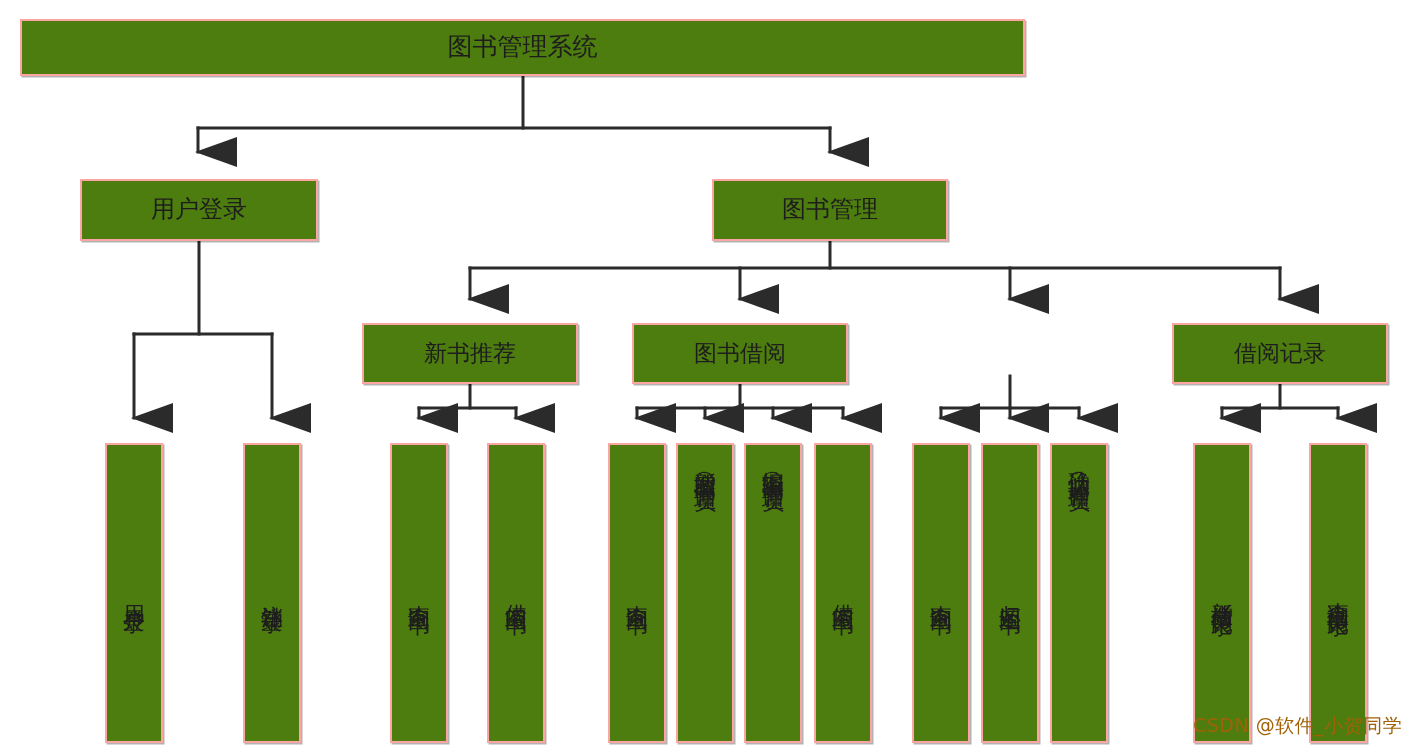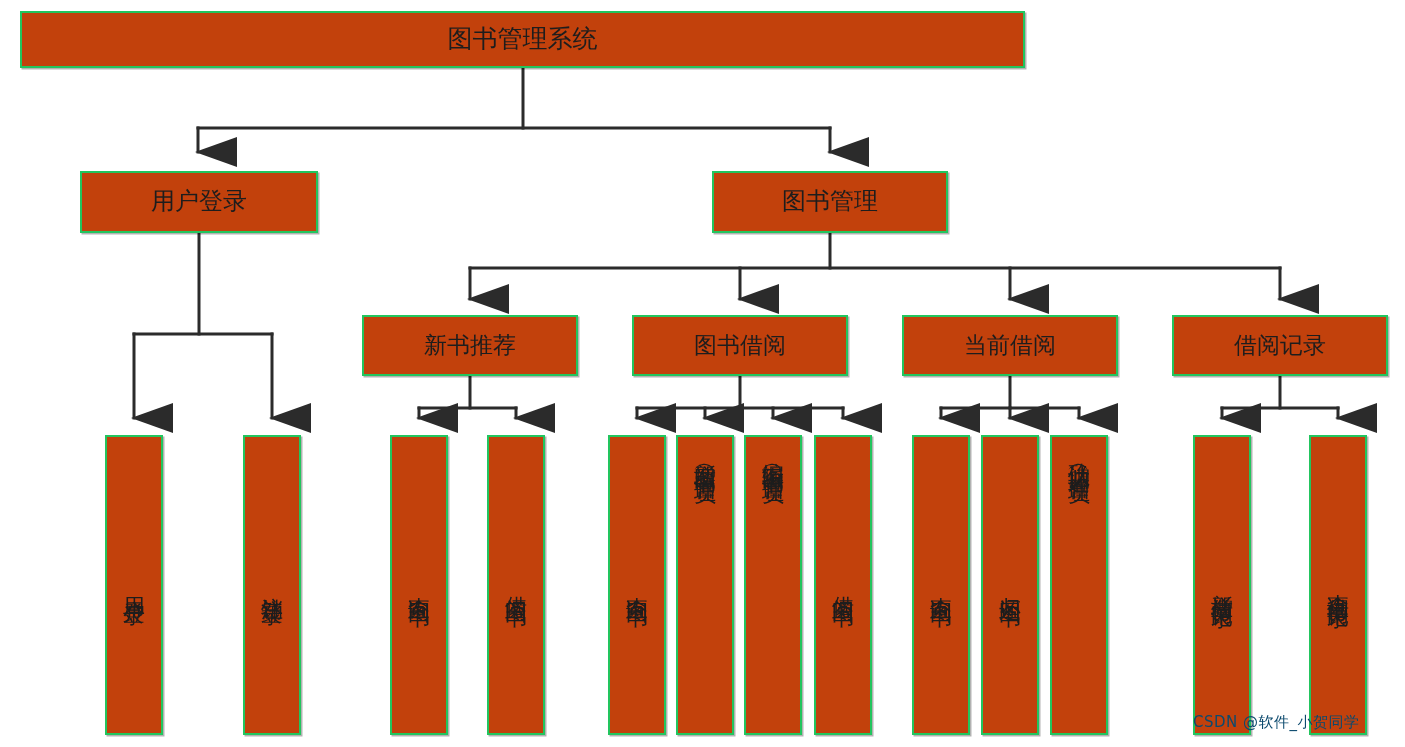--- a/index.html
+++ b/index.html
@@ -20,26 +20,27 @@
   #wires {
     position: absolute;
     left: 0;
     top: 0;
     width: 1405px;
     height: 747px;
   }
   .node {
     position: absolute;
     box-sizing: border-box;
-    border: 2px solid #22c55e;
-    background: #c2410c;
+    border: 2px solid #fca5a5;
+    background: #4d7c0f;
     display: flex;
     align-items: center;
     justify-content: center;
     box-shadow: 1.5px 1.5px 0 rgba(0,0,0,0.30);
+    margin-top: 8px;
   }
   .node .label {
     color: #1d1d1d;
     line-height: 1.22;
     text-align: center;
     white-space: pre-line;
   }
   .node.root .label   { font-size: 25px; }
   .node.level2 .label { font-size: 24px; }
   .node.level3 .label { font-size: 23px; }
@@ -55,22 +56,22 @@
     writing-mode: vertical-rl;
     text-orientation: upright;
     letter-spacing: 3px;
     line-height: 1;
     white-space: nowrap;
   }
   .node.leaf.short { padding-top: 0; align-items: center; }
 
   .watermark {
     position: absolute;
-    color: #0c4a6e;
-    font-size: 15px;
+    color: #a16207;
+    font-size: 19px;
     letter-spacing: 0.5px;
     white-space: nowrap;
     pointer-events: none;
   }
 </style>
 </head>
 <body>
 
 <div id="canvas">
 
@@ -134,23 +135,20 @@
   <div class="node level2" style="left:712px; top:171px; width:236px; height:62px;">
     <span class="label">图书管理</span>
   </div>
 
   <div class="node level3" style="left:362px; top:315px; width:216px; height:61px;">
     <span class="label">新书推荐</span>
   </div>
   <div class="node level3" style="left:632px; top:315px; width:216px; height:61px;align-items:center;">
     <span class="label">图书借阅</span>
   </div>
-  <div class="node level3" style="left:902px; top:315px; width:216px; height:61px;">
-    <span class="label">当前借阅</span>
-  </div>
   <div class="node level3" style="left:1172px; top:315px; width:216px; height:61px;align-items:center;">
     <span class="label">借阅记录</span>
   </div>
 
   <div class="node leaf short" style="left:105px; top:435px; width:58px; height:300px;">
     <span class="label">用户登录</span>
   </div>
   <div class="node leaf short" style="left:243px; top:435px; width:58px; height:300px;">
     <span class="label">注销登录</span>
   </div>

